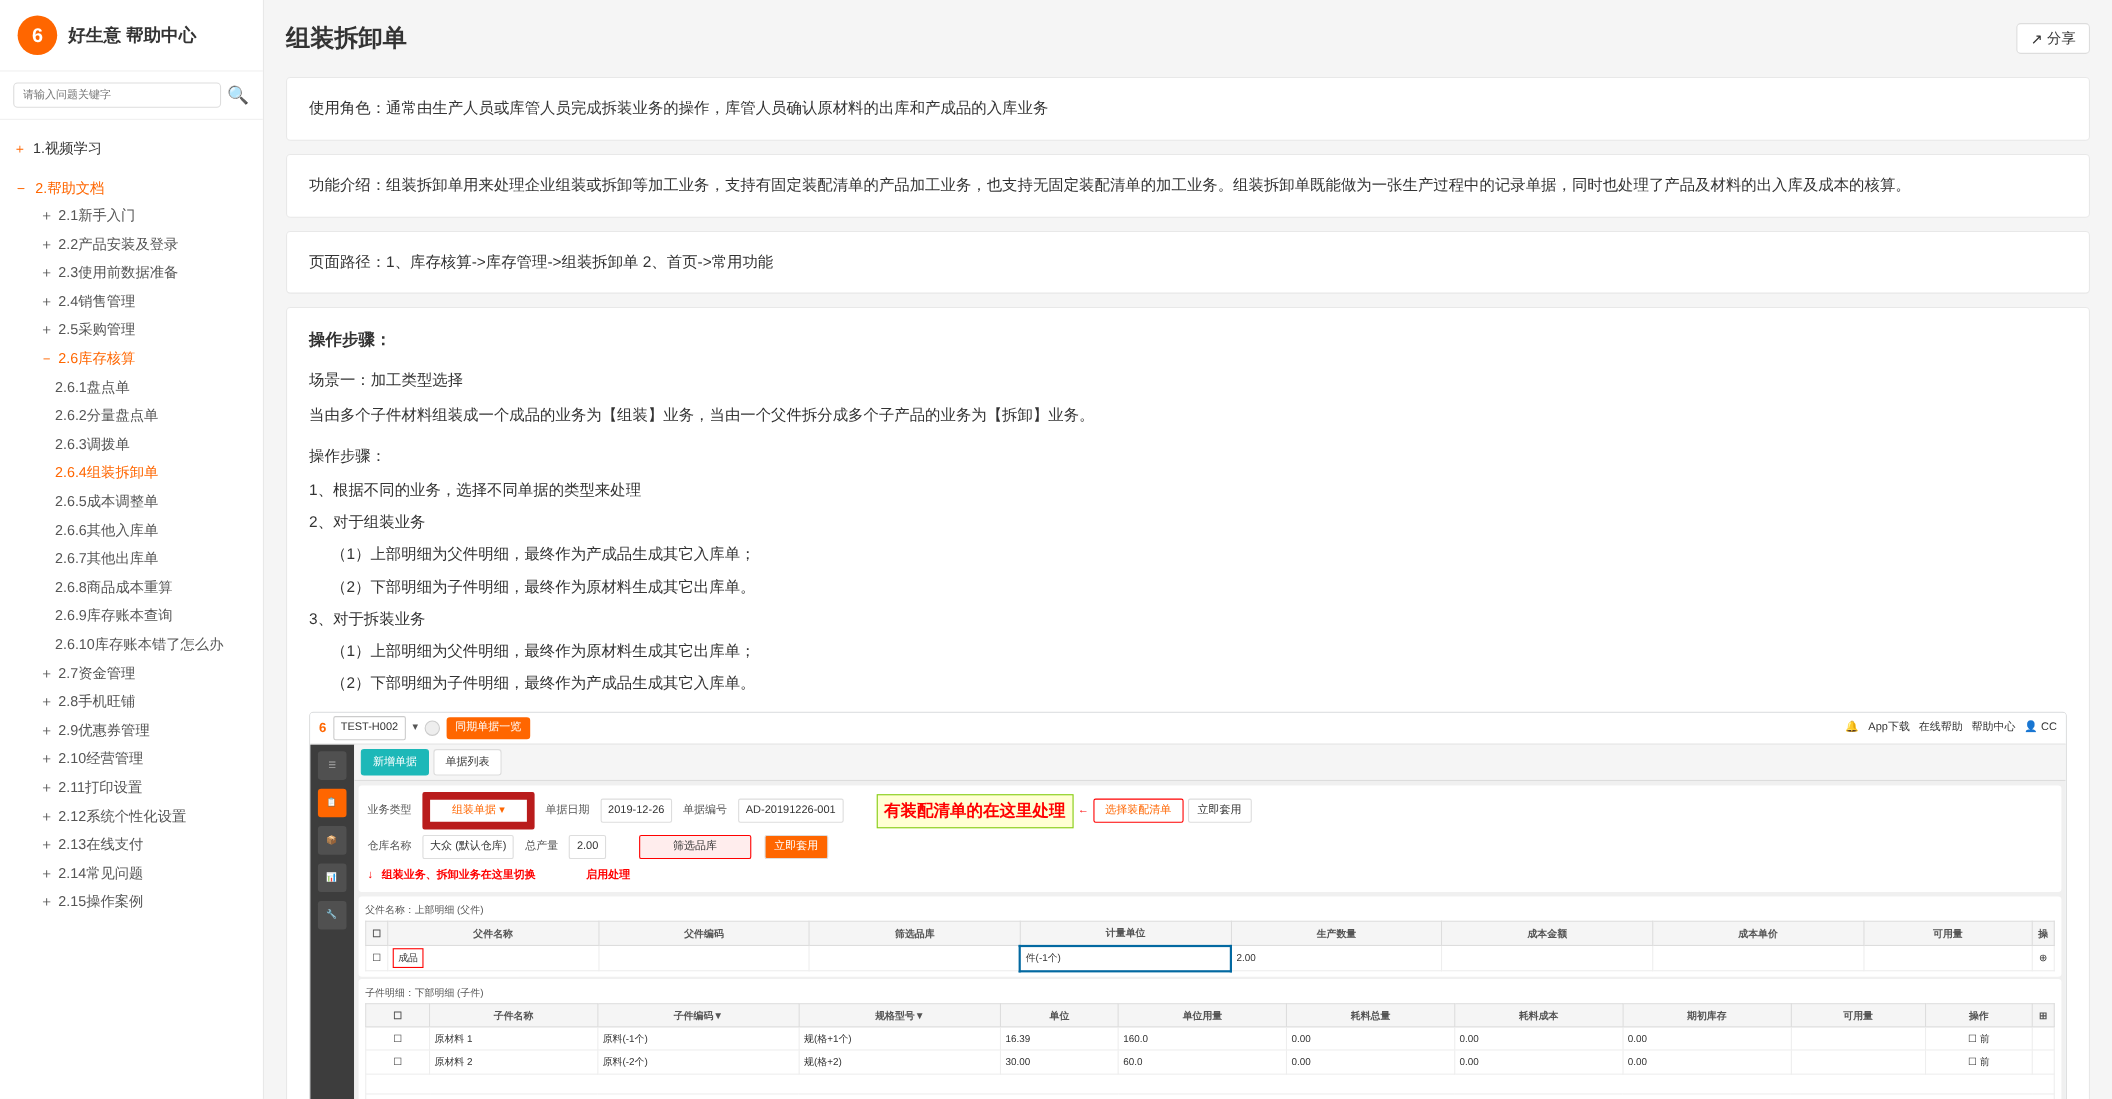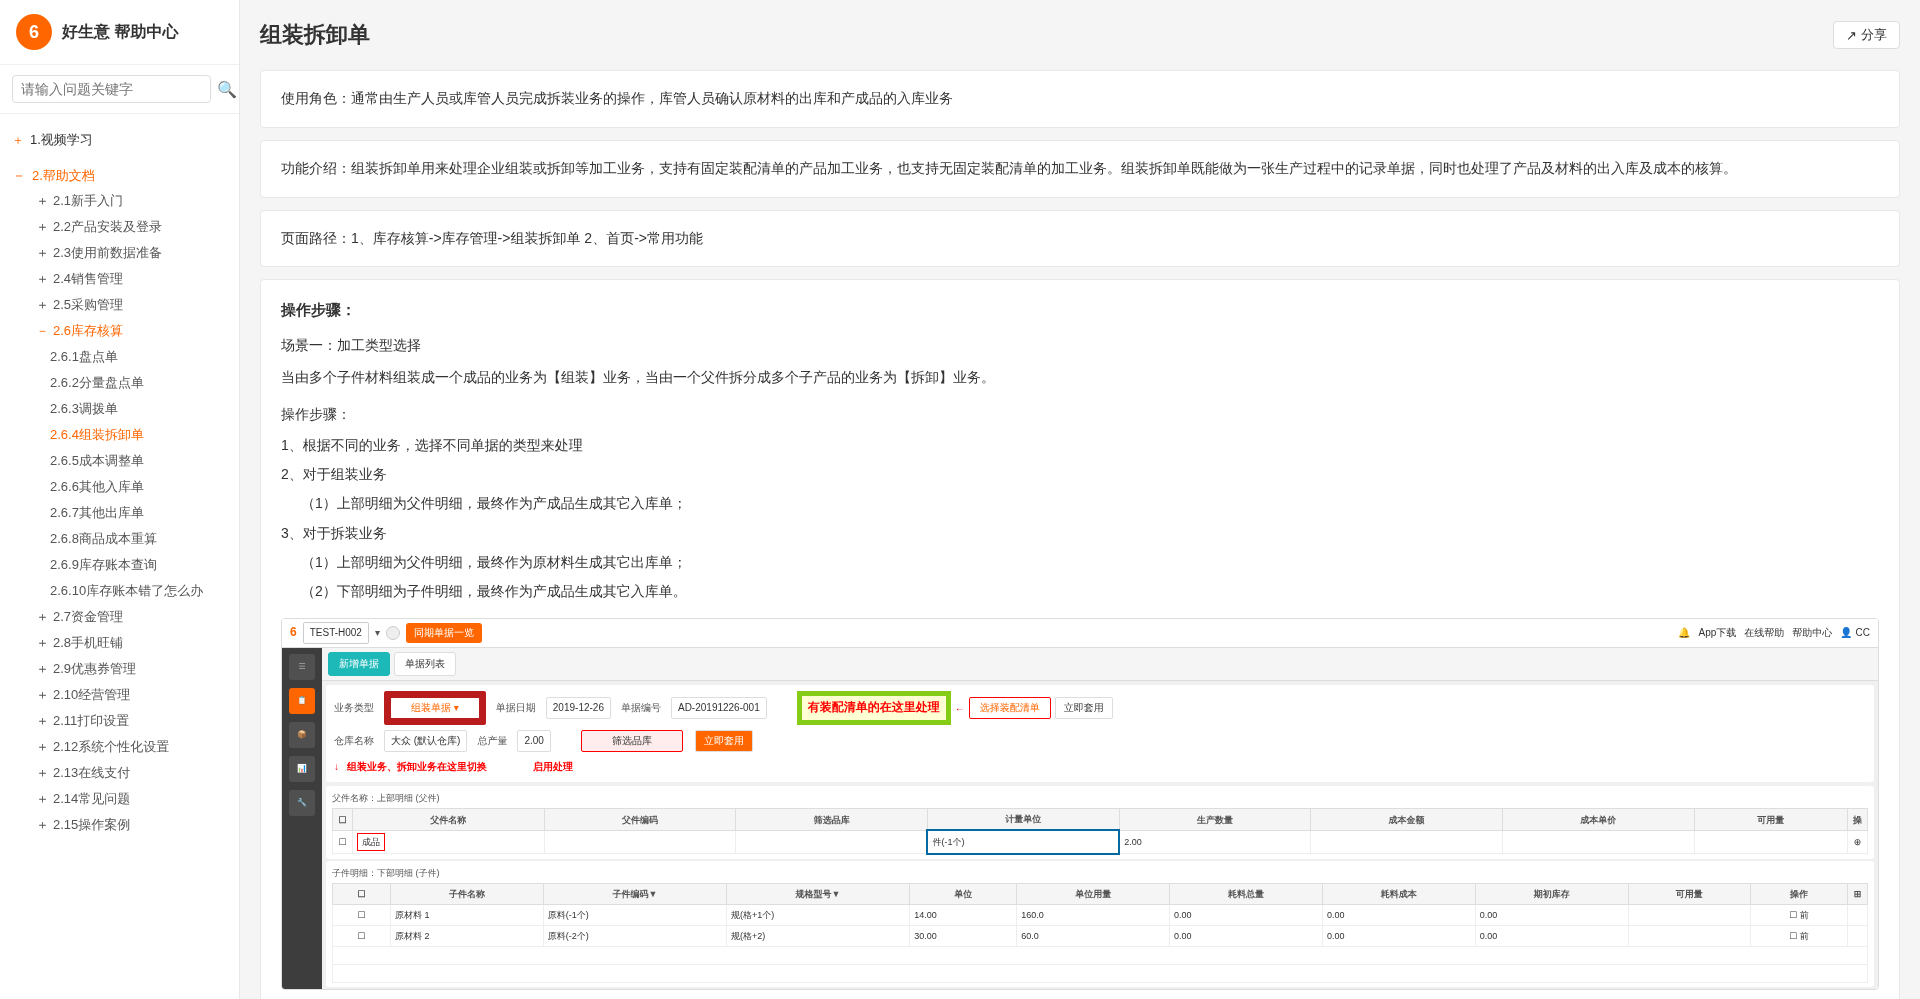--- a/index.html
+++ b/index.html
@@ -37,21 +37,21 @@
       padding: 10px 12px;
       border-bottom: 1px solid #f0f0f0;
       display: flex; align-items: center;
       gap: 6px;
     }
     #search-input {
       flex: 1;
       border: 1px solid #ddd;
       border-radius: 4px;
       padding: 5px 8px;
-      font-size: 14px;
+      font-size: 10px;
       outline: none;
     }
     #search-btn {
       background: none; border: none; cursor: pointer; color: #999;
       font-size: 16px;
     }
 
     #nav-tree {
       flex: 1;
       overflow-y: auto;
@@ -309,20 +309,21 @@
     <div class="sub-section-title">场景一：加工类型选择</div>
     <div class="step-item">
       <span>当由多个子件材料组装成一个成品的业务为【组装】业务，当由一个父件拆分成多个子产品的业务为【拆卸】业务。</span>
     </div>
 
     <div class="sub-section-title" style="margin-top:12px;">操作步骤：</div>
 
     <div class="step-item">1、根据不同的业务，选择不同单据的类型来处理</div>
     <div class="step-item">2、对于组装业务</div>
     <div class="step-item step-sub">（1）上部明细为父件明细，最终作为产成品生成其它入库单；</div>
+    <div class="step-item step-sub">（2）下部明细为子件明细，最终作为原材料生成其它出库单。</div>
     <div class="step-item">3、对于拆装业务</div>
     <div class="step-item step-sub">（1）上部明细为父件明细，最终作为原材料生成其它出库单；</div>
     <div class="step-item step-sub">（2）下部明细为子件明细，最终作为产成品生成其它入库单。</div>
 
     <div class="screenshot-container" style="margin-top:14px; background:#dce8f5; padding:0;">
       <div style="width:100%; overflow:hidden; background:#e4ecf5;">
 
         <div style="background:#fff; font-size:10px; width:100%;">
 
           <div style="display:flex; align-items:center; background:#fff; border-bottom:1px solid #ddd; padding:3px 8px; gap:6px;">
@@ -360,21 +361,21 @@
               <div style="background:#fff; margin:4px; border-radius:3px; padding:6px 8px;">
                 <div style="display:flex; gap:10px; align-items:center; margin-bottom:5px; font-size:10px; flex-wrap:wrap;">
                   <span style="color:#555;">业务类型</span>
                   <span style="border:7px solid #b91c1c; padding:1px 20px; border-radius:2px; color:#f60; font-size:10px; cursor:pointer;">组装单据 ▾</span>
                   <span style="color:#555;">单据日期</span>
                   <span style="border:1px solid #ddd; padding:1px 6px; border-radius:2px; font-size:10px;">2019-12-26</span>
                   <span style="color:#555;">单据编号</span>
                   <span style="border:1px solid #ddd; padding:1px 6px; border-radius:2px; font-size:10px;">AD-20191226-001</span>
 
                   <div style="margin-left:20px; position:relative; display:flex; align-items:center; gap:4px;">
-                    <span style="color:red; font-size:12px; font-weight:bold; border:5px solid #84cc16; padding:1px 6px; background:rgba(255,255,200,0.8);">有装配清单的在这里处理</span>
+                    <span style="color:red; font-size:15px; font-weight:bold; border:1px solid #84cc16; padding:1px 6px; background:rgba(255,255,200,0.8);">有装配清单的在这里处理</span>
                     <span style="color:red; font-size:10px;">←</span>
                     <span style="border:1px solid red; padding:1px 10px; border-radius:2px; font-size:10px; color:#f60; cursor:pointer;">选择装配清单</span>
                     <span style="border:1px solid #ddd; padding:1px 8px; border-radius:2px; font-size:10px; color:#333; cursor:pointer; background:#fff;">立即套用</span>
                   </div>
                 </div>
 
                 <div style="display:flex; gap:10px; align-items:center; font-size:10px; flex-wrap:wrap;">
                   <span style="color:#555;">仓库名称</span>
                   <span style="border:1px solid #ddd; padding:1px 6px; border-radius:2px; font-size:10px; min-width:50px;">大众 (默认仓库)</span>
                   <span style="color:#555;">总产量</span>
@@ -449,21 +450,21 @@
                       <th style="border:1px solid #ddd; padding:2px 4px; color:#555;">操作</th>
                       <th style="border:1px solid #ddd; padding:2px 4px; color:#555; width:20px;">⊞</th>
                     </tr>
                   </thead>
                   <tbody>
                     <tr>
                       <td style="border:1px solid #eee; padding:2px 4px; text-align:center;">☐</td>
                       <td style="border:1px solid #eee; padding:2px 4px;">原材料 1</td>
                       <td style="border:1px solid #eee; padding:2px 4px;margin-left:48px;">原料(-1个)</td>
                       <td style="border:1px solid #eee; padding:2px 4px;">规(格+1个)</td>
-                      <td style="border:1px solid #eee; padding:2px 4px;">14.00</td>
+                      <td style="border:1px solid #eee; padding:2px 4px;">16.39</td>
                       <td style="border:1px solid #eee; padding:2px 4px;">160.0</td>
                       <td style="border:1px solid #eee; padding:2px 4px;">0.00</td>
                       <td style="border:1px solid #eee; padding:2px 4px;">0.00</td>
                       <td style="border:1px solid #eee; padding:2px 4px;">0.00</td>
                       <td style="border:1px solid #eee; padding:2px 4px;"></td>
                       <td style="border:1px solid #eee; padding:2px 4px; text-align:center;">☐ 前</td>
                       <td style="border:1px solid #eee; padding:2px 4px; text-align:center;"></td>
                     </tr>
                     <tr>
                       <td style="border:1px solid #eee; padding:2px 4px; text-align:center;">☐</td>

